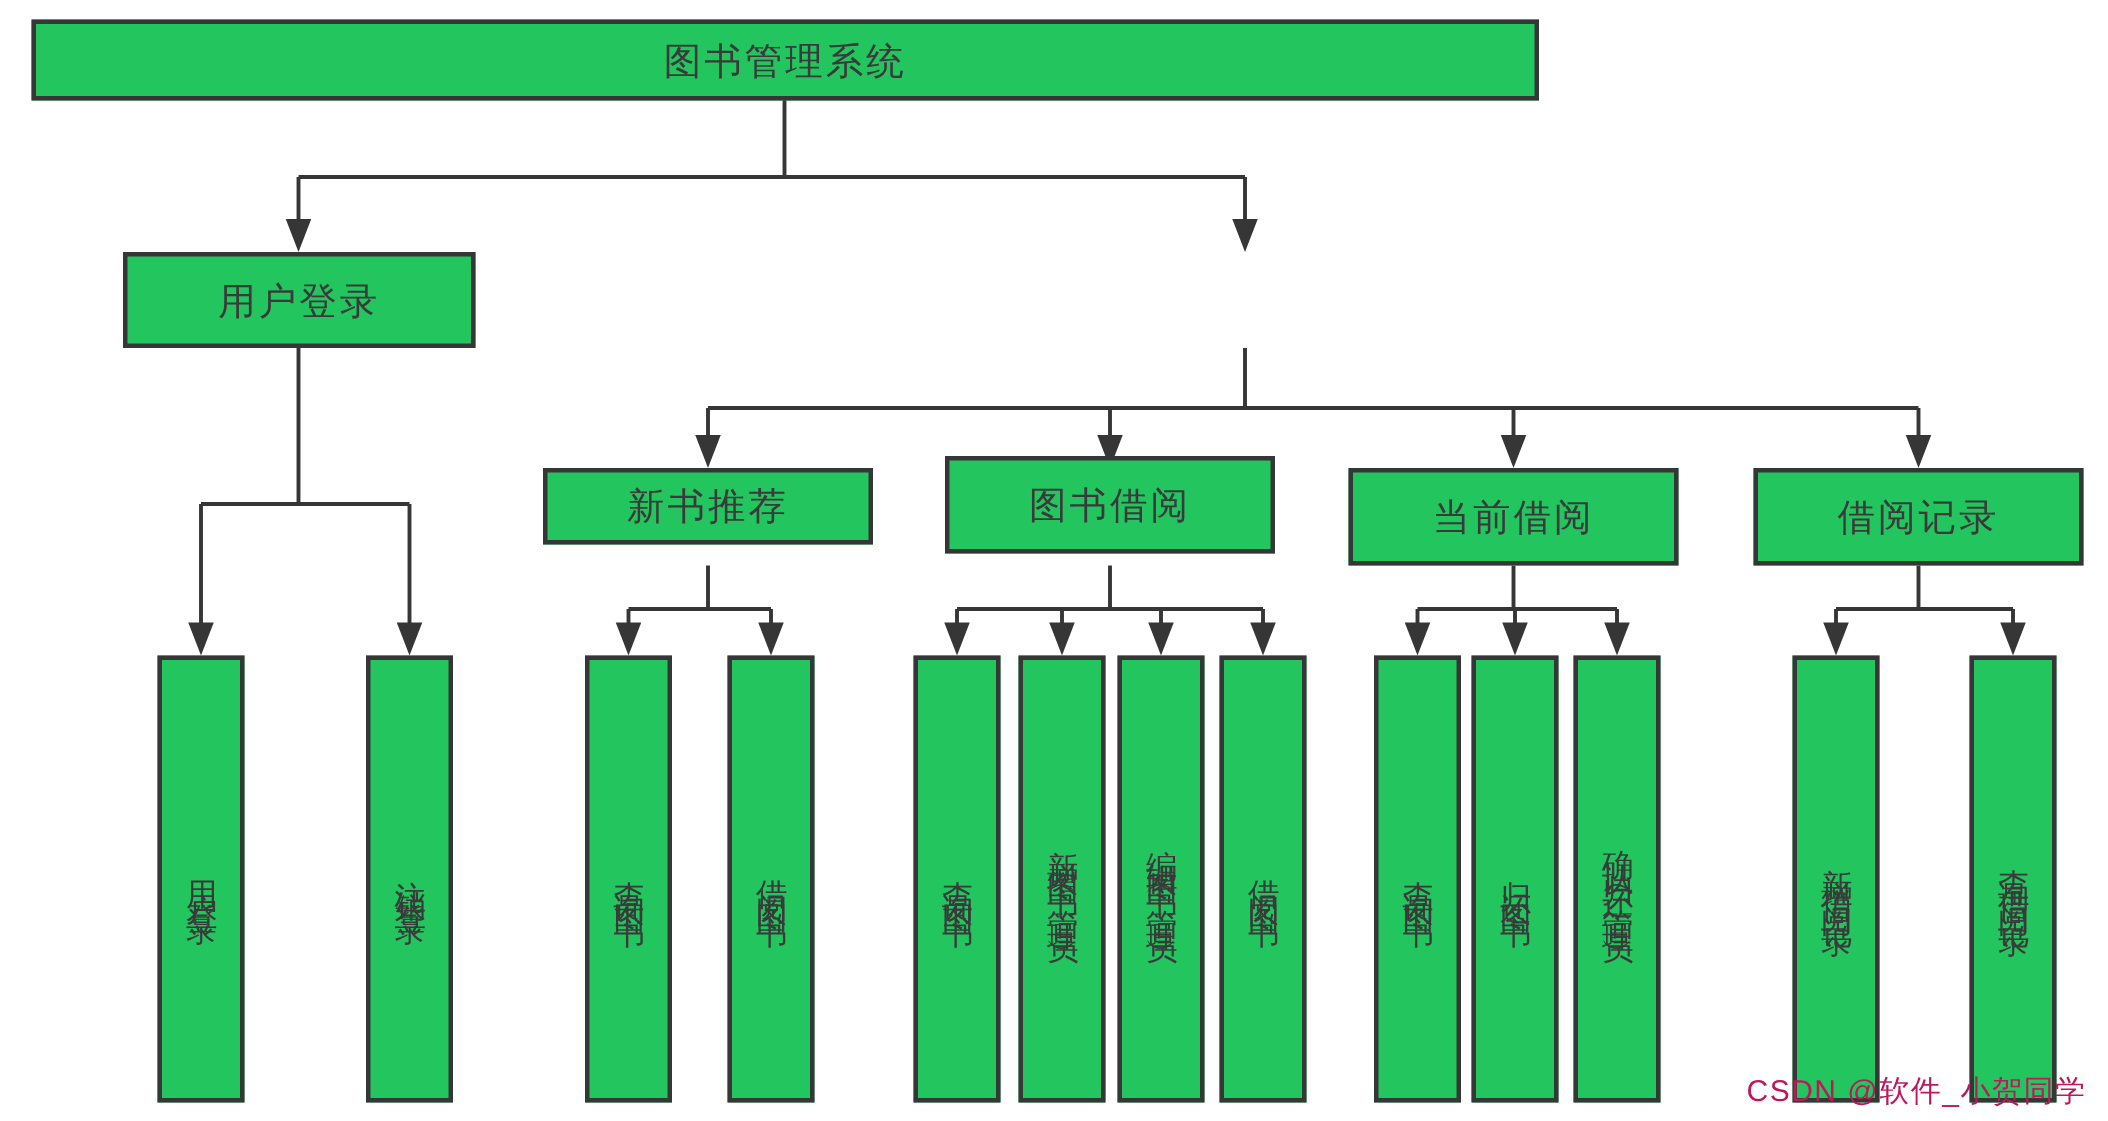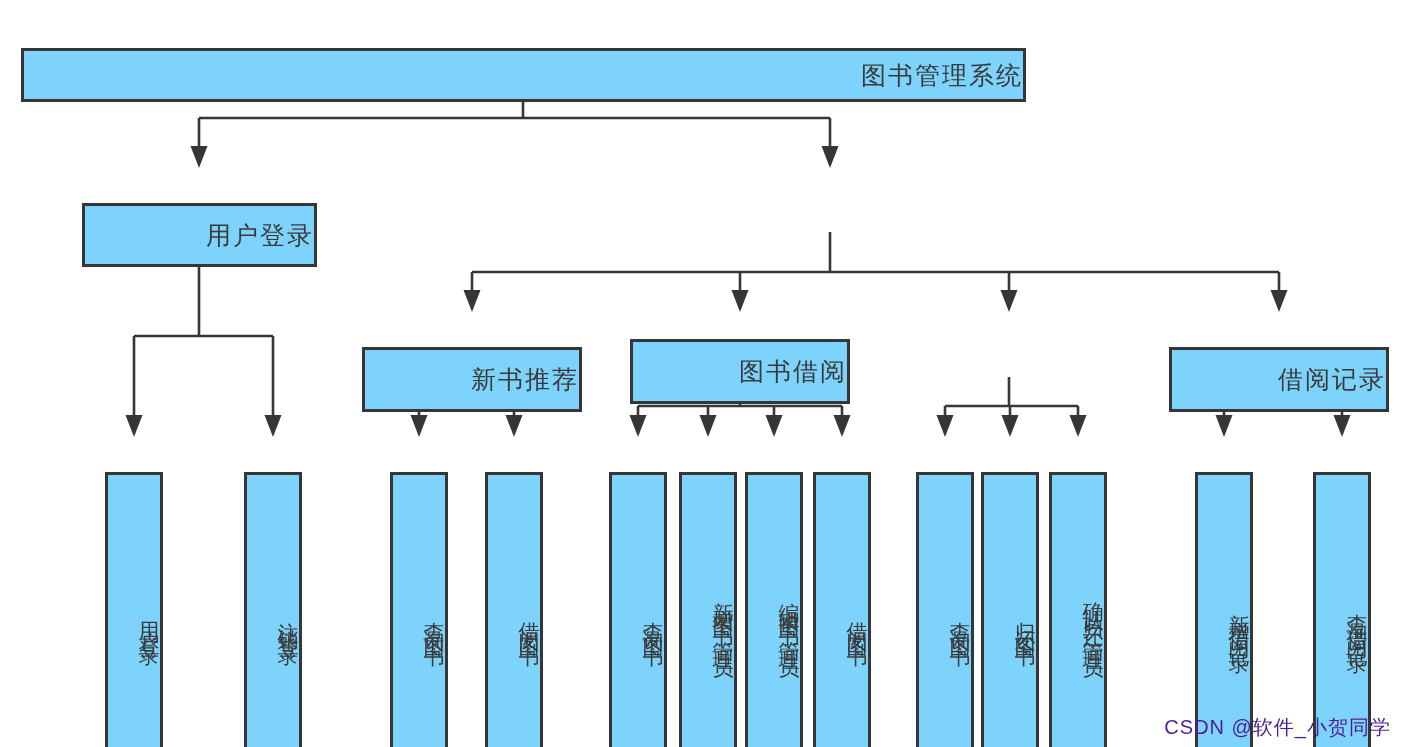--- a/index.html
+++ b/index.html
@@ -27,26 +27,25 @@
   }
   svg.connectors polygon {
     fill: #363636;
     stroke: none;
   }
 
   .node {
     position: absolute;
     z-index: 2;
     border: 3px solid #363636;
-    background: #7dd3fc;
+    background: #22c55e;
     display: flex;
     align-items: center;
-    justify-content: flex-end;
+    justify-content: center;
     color: #3a3a3a;
-    margin-top: 35px;
   }
   .hnode .hlabel {
     font-size: 25px;
     letter-spacing: 2px;
     white-space: nowrap;
   }
   .leaf {
     top: 437px;
     width: 58px;
     height: 298px;
@@ -59,21 +58,21 @@
     line-height: 1;
     white-space: nowrap;
   }
 
   .watermark {
     position: absolute;
     z-index: 3;
     right: 14px;
     bottom: 6px;
     font-size: 20px;
-    color: #4c1d95;
+    color: #be185d;
     letter-spacing: 1px;
     white-space: nowrap;
   }
 </style>
 </head>
 <body>
 
 <div class="stage">
 
   <svg class="connectors" viewBox="0 0 1405 747" xmlns="http://www.w3.org/2000/svg">
@@ -153,26 +152,29 @@
   </svg>
 
   <div class="node hnode" style="left:21px;top:13px;width:1005px;height:54px">
     <span class="hlabel">图书管理系统</span>
   </div>
 
   <div class="node hnode" style="left:82px;top:168px;width:235px;height:64px">
     <span class="hlabel">用户登录</span>
   </div>
 
-  <div class="node hnode" style="left:362px;top:312px;width:220px;height:65px">
+  <div class="node hnode" style="left:362px;top:312px;width:220px;height:51px">
     <span class="hlabel">新书推荐</span>
   </div>
   <div class="node hnode" style="left:630px;top:304px;width:220px;height:65px">
     <span class="hlabel">图书借阅</span>
   </div>
+  <div class="node hnode" style="left:899px;top:312px;width:220px;height:65px">
+    <span class="hlabel">当前借阅</span>
+  </div>
   <div class="node hnode" style="left:1169px;top:312px;width:220px;height:65px">
     <span class="hlabel">借阅记录</span>
   </div>
 
   <div class="node leaf" style="left:105px">
     <span class="vlabel">用户登录</span>
   </div>
   <div class="node leaf" style="left:244px">
     <span class="vlabel">注销登录</span>
   </div>

